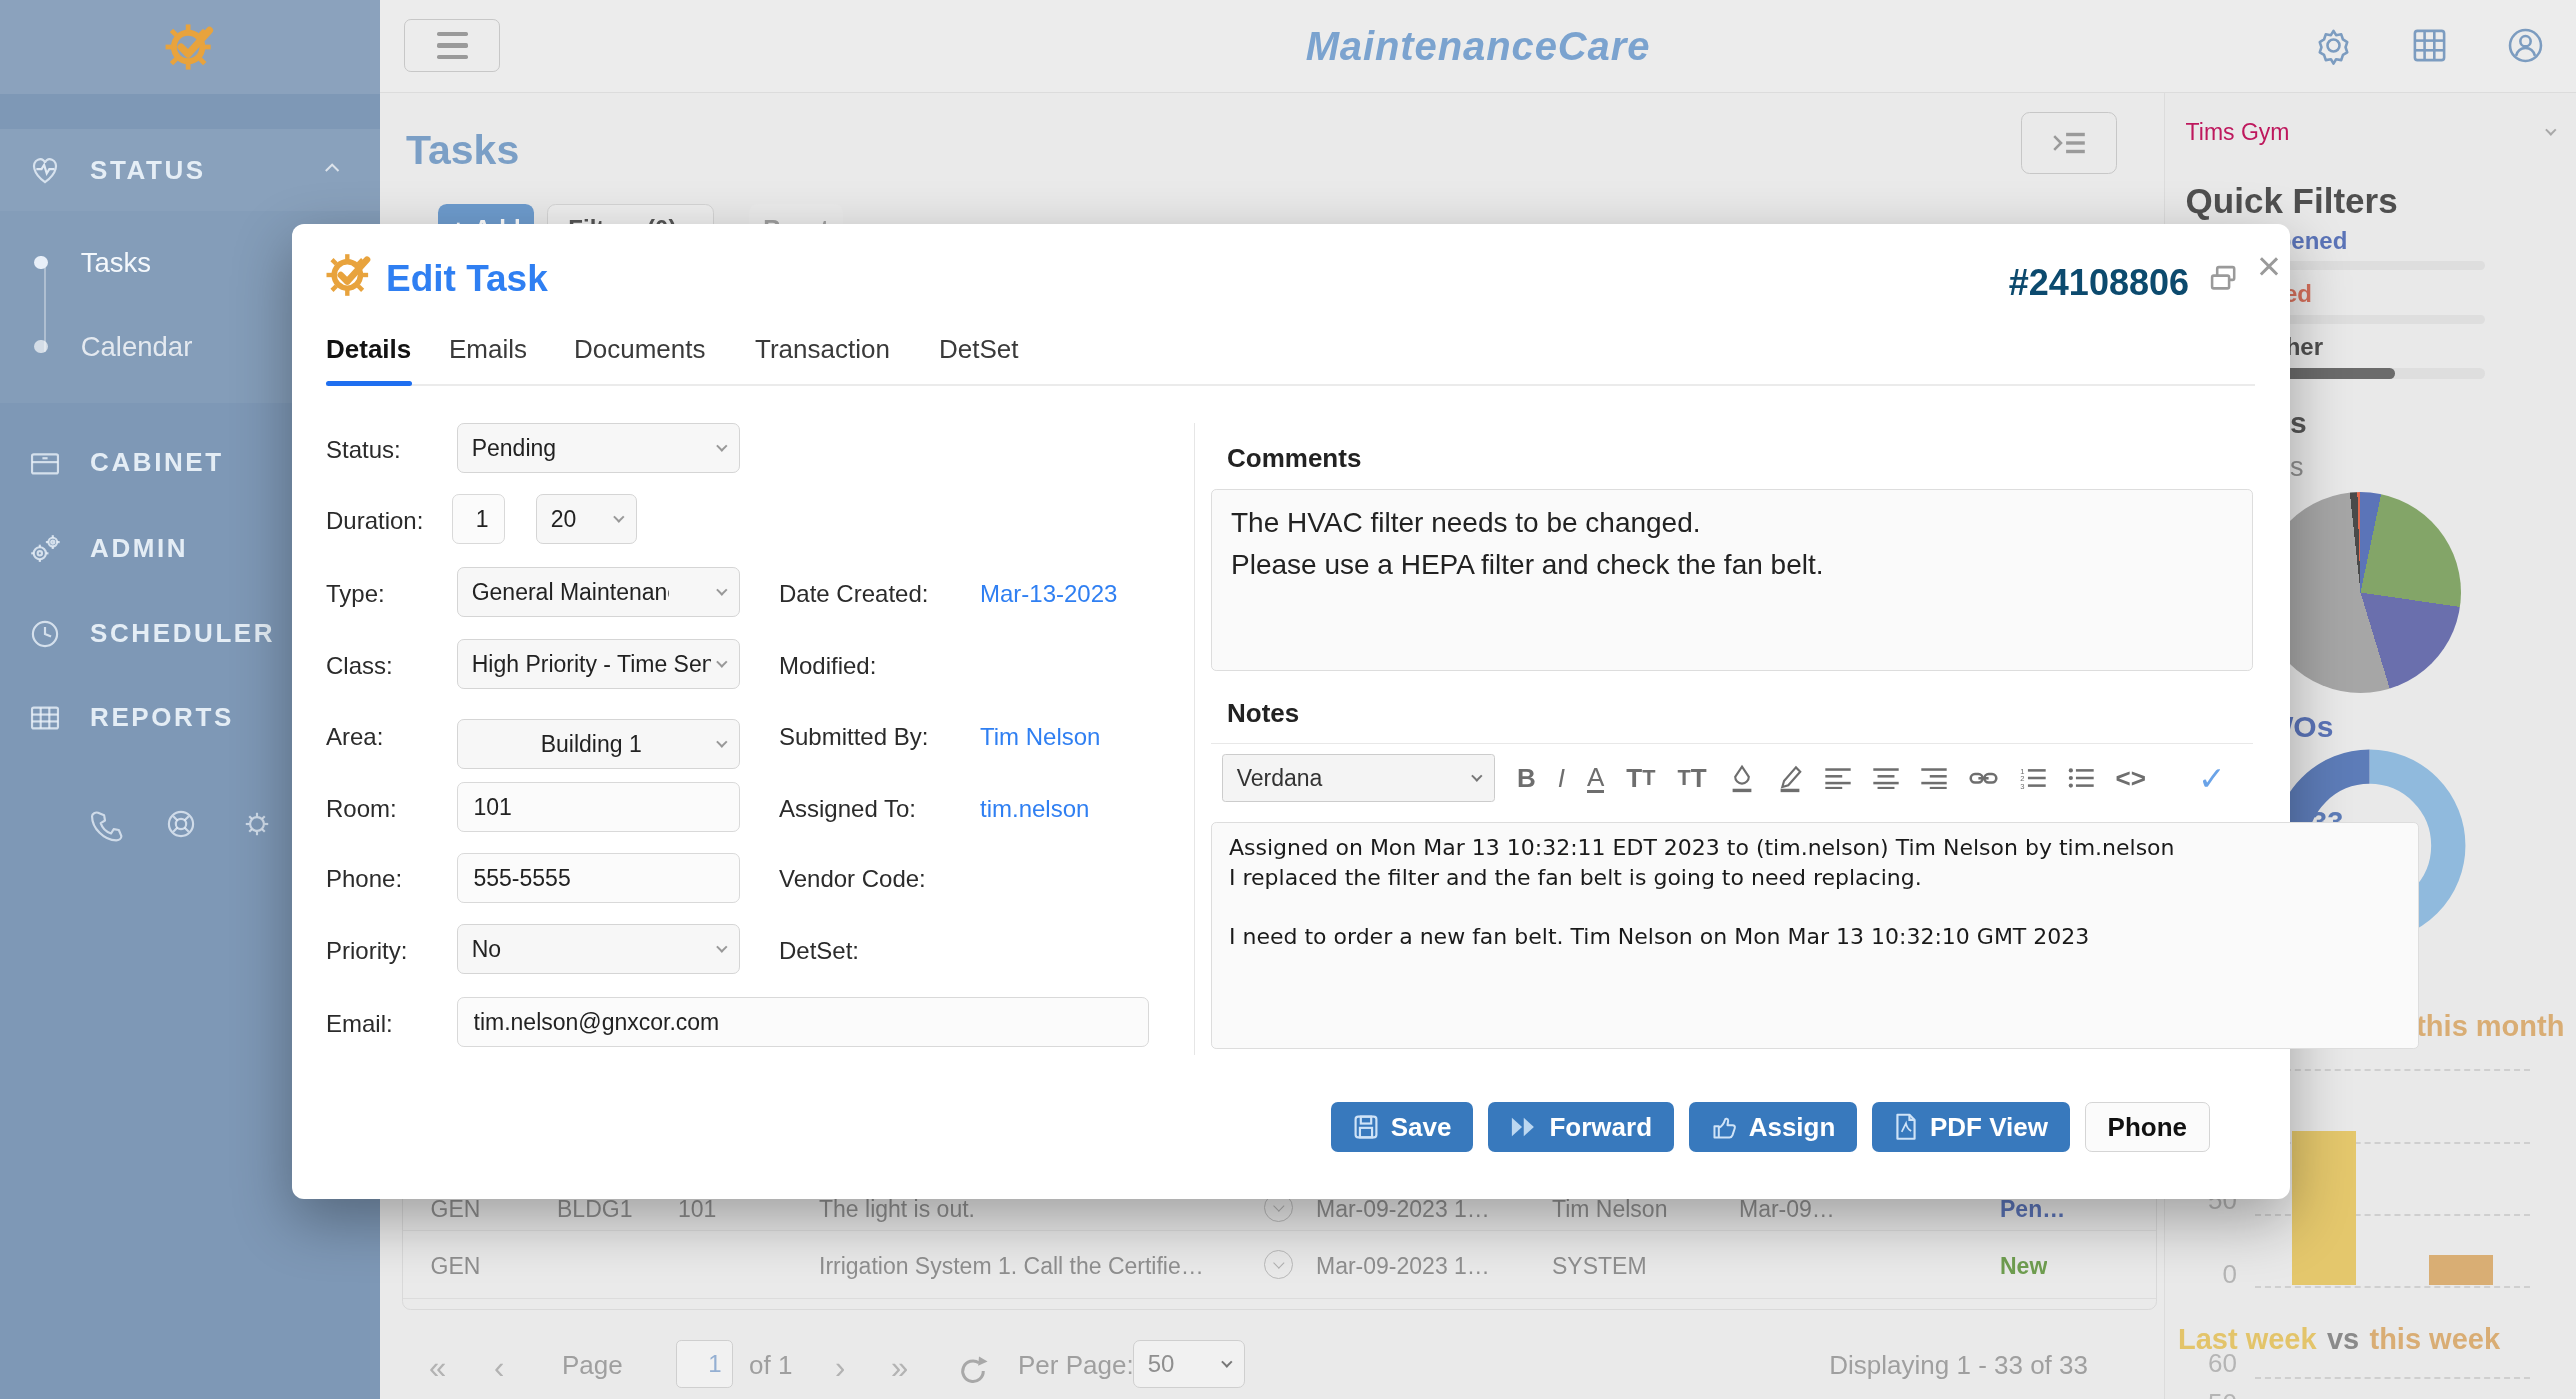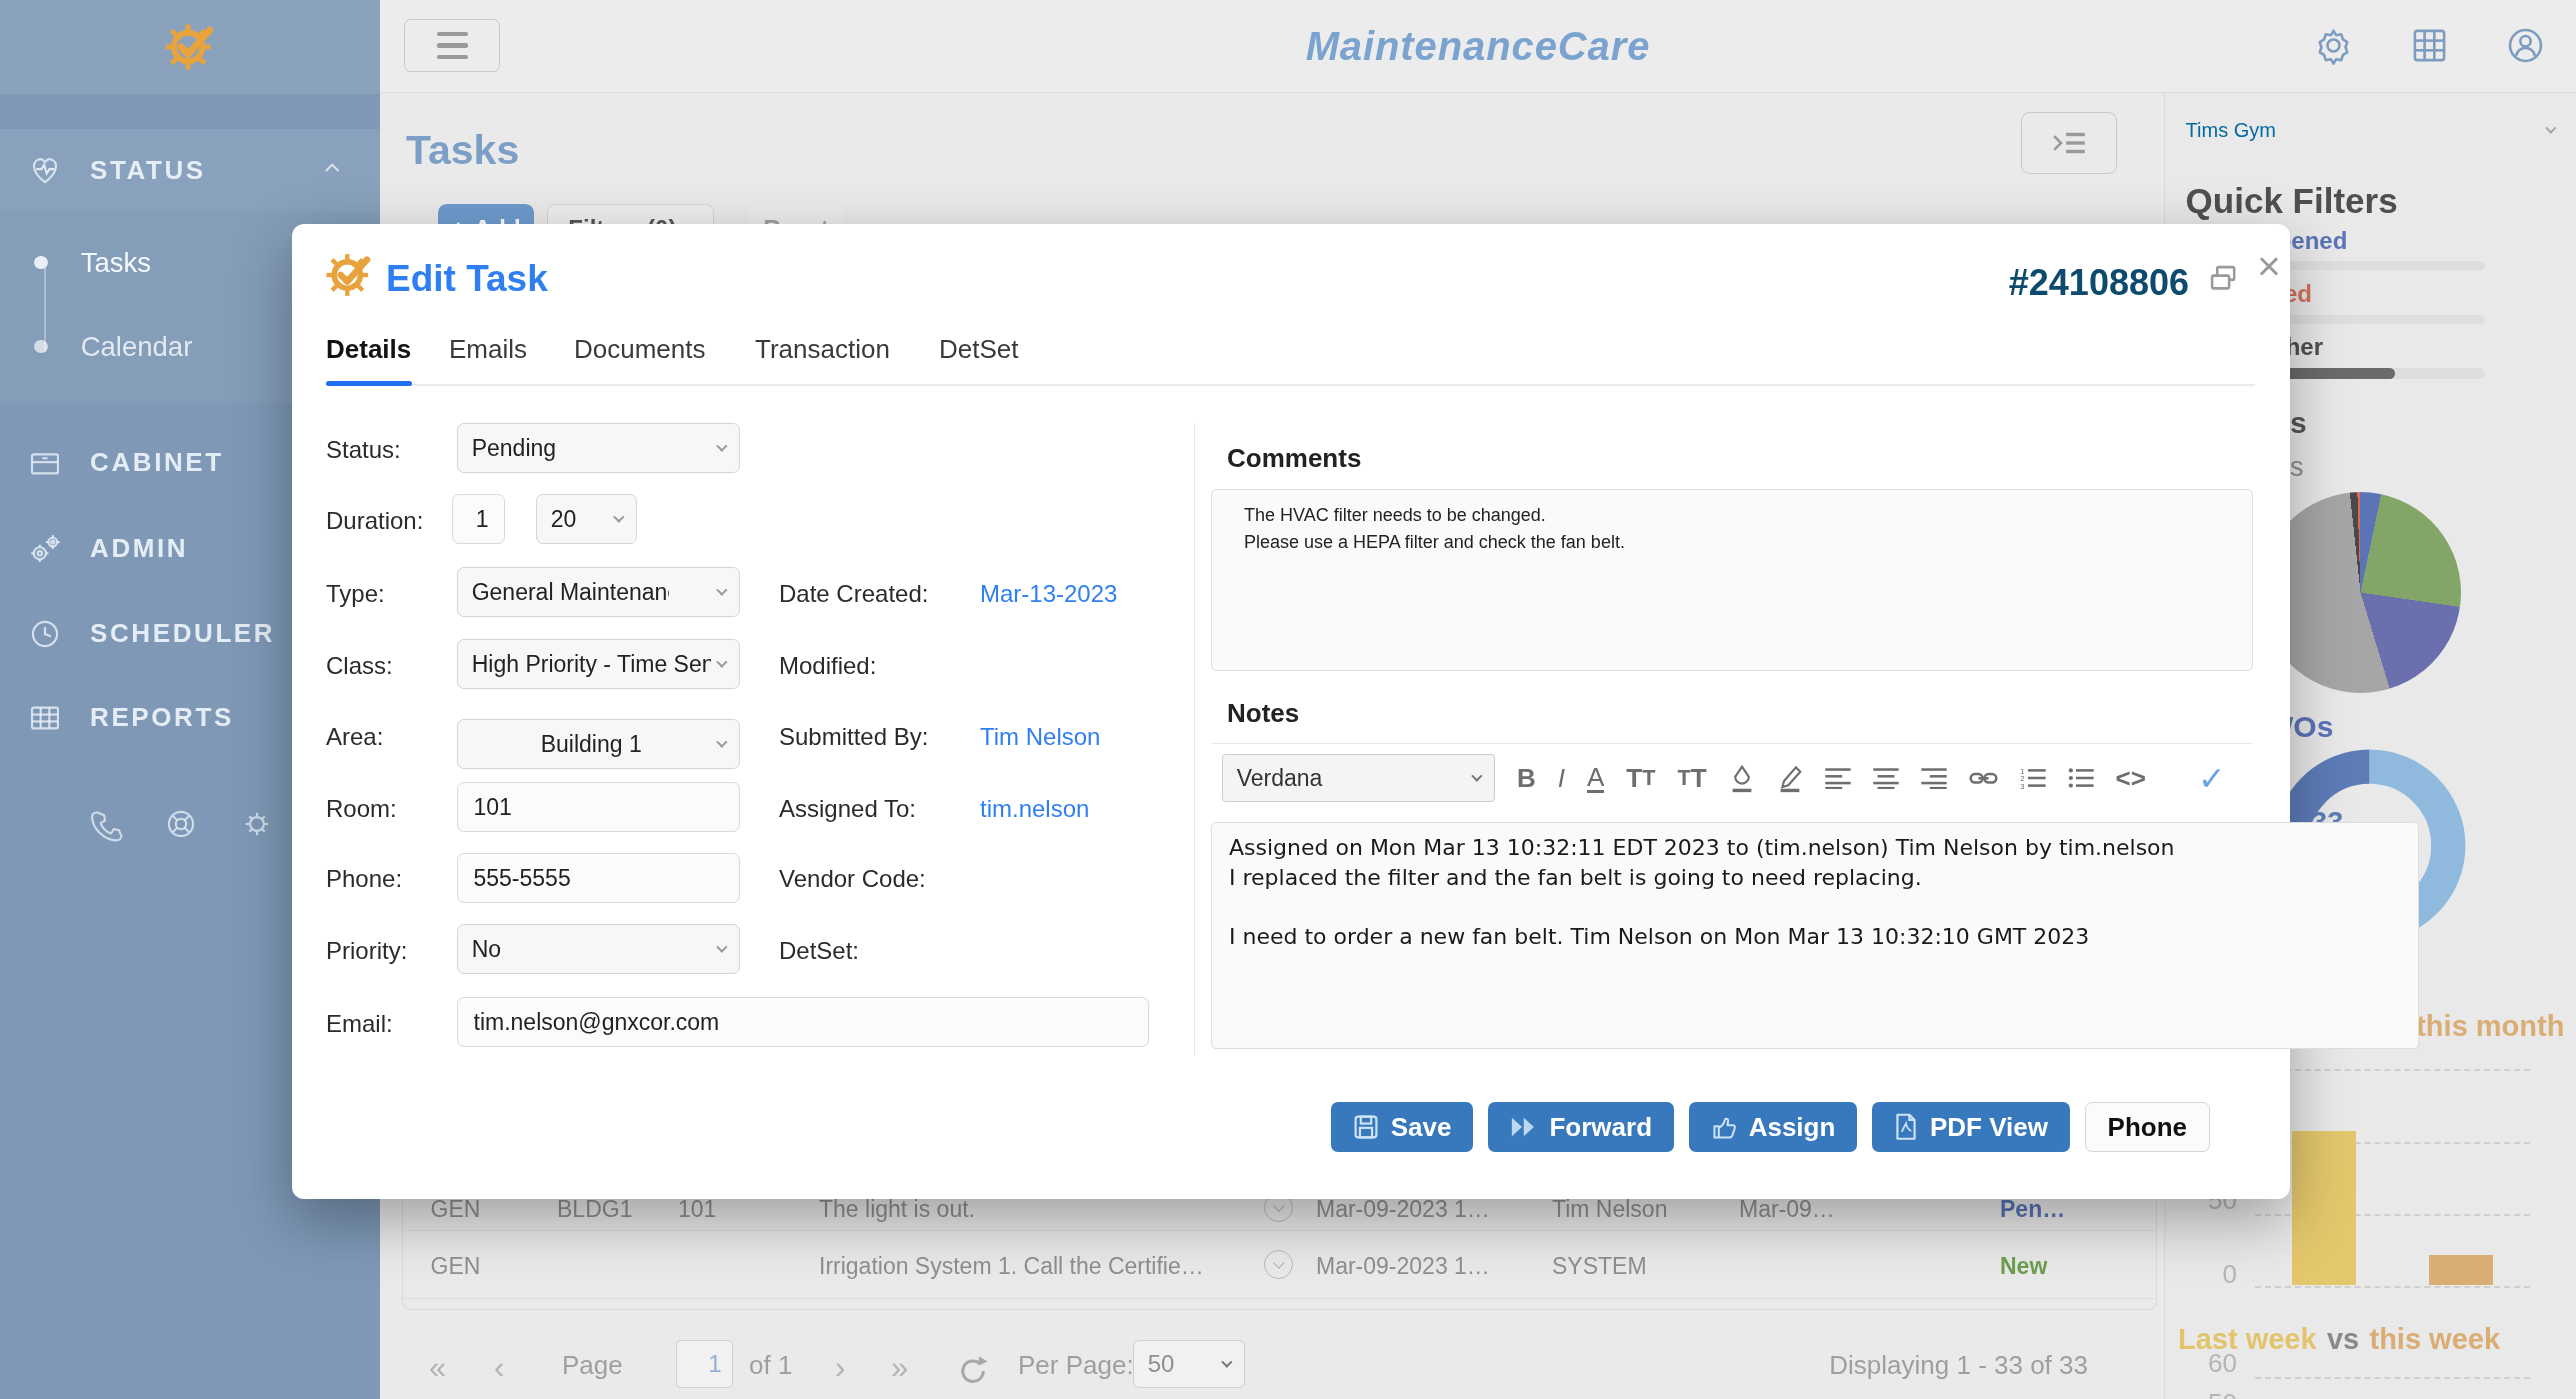--- a/index.html
+++ b/index.html
@@ -60,21 +60,21 @@
   .pagi { position:absolute; color:#9f9f9f; font-size:26px; top:1350px; }
   .pg-ic { font-size:31px; color:#b3b3b3; cursor:pointer; }
   .page-input { position:absolute; left:676px; top:1340px; width:57px; height:48px; background:#f1f1f1; border:0.9px solid #cfcfcf;
                 border-radius:5.2px; text-align:right; padding-right:10.3px; font-size:24px; color:#94afd2; }
   .pp-select { position:absolute; left:1133px; top:1340px; width:112px; height:48px; background:#f1f1f1; border:0.9px solid #cfcfcf;
                border-radius:6.9px; display:flex; align-items:center; justify-content:space-between; padding:0 13.7px; font-size:24px; color:#8f8f8f; cursor:pointer;}
 
   
   .rpanel { position:absolute; left:2164px; top:93px; width:412px; height:1307px; background:#e9e9e9; border-left:0.9px solid #dcdcdc; }
   .facility { position:absolute; left:20.6px; top:26px; width:369px; display:flex; justify-content:space-between; align-items:center;
-              font-size:20px; color:#0369a1; cursor:pointer; }
+              font-size:23px; color:#be185d; cursor:pointer; }
   .facility .chev-sm { border-color:#a8a8a8; }
   .qf-title { position:absolute; left:20.6px; top:88px; font-size:35px; font-weight:bold; color:#4f4f4f; }
   .qf-label { position:absolute; font-size:24px; font-weight:bold; white-space:nowrap; cursor:pointer; }
   .qf-track { position:absolute; left:21.5px; width:298px; height:9.4px; background:#dedede; border-radius:5.2px; }
   .qf-fill { height:100%; background:#6b6b6b; border-radius:5.2px; width:0; }
   .days-label { position:absolute; left:70px; top:313px; font-size:30px; font-weight:bold; color:#565656; }
   .stats-label { position:absolute; left:77px; top:359px; font-size:27px; color:#8f8f8f; }
   .pie { position:absolute; left:95px; top:399px; width:201px; height:201px; border-radius:50%; }
   .wos-label { position:absolute; left:100px; top:617px; font-size:30px; font-weight:bold; color:#5b74b8; }
   .donut-svg { position:absolute; left:106px; top:654px; }
@@ -103,21 +103,21 @@
   .fselect { position:absolute; left:165px; width:283px; height:50px; background:#f7f7f7; border:0.9px solid #d5d5d5; border-radius:6.9px;
              display:flex; align-items:center; justify-content:space-between; padding:0 13.7px; font-size:23px; color:#222; cursor:pointer; }
   .fselect .txt { overflow:hidden; white-space:nowrap; flex:1; }
   .fselect .chev-sm { flex:0 0 auto; margin-left:6.9px; border-color:#999; }
   .finput { position:absolute; left:165px; width:283px; height:50px; background:#fbfbfb; border:0.9px solid #d9d9d9; border-radius:6.9px;
             padding:0 15.5px; font-size:23px; color:#222; font-family:"Liberation Sans",sans-serif; }
   .vdivider { position:absolute; left:902px; top:199px; width:0.9px; height:632px; background:#e6e6e6; }
 
   .c-title { position:absolute; left:935px; font-size:26px; font-weight:bold; color:#222; }
   .c-box { position:absolute; left:919px; width:1042px; border:0.9px solid #ddd; border-radius:5.2px; background:#fafafa;
-           padding:12px 32px; font-size:18px; color:#222; white-space:pre-wrap; line-height:1.5; }
+           padding:12px 19px; font-size:28px; color:#222; white-space:pre-wrap; line-height:1.5; }
   .hline { position:absolute; left:919px; top:519px; width:1042px; height:0.9px; background:#e8e8e8; }
   .toolbar { position:absolute; left:930px; top:528px; width:1031px; height:52px; display:flex; align-items:center; }
   .font-select { width:273px; height:48px; background:#f4f4f4; border:0.9px solid #ccc; border-radius:3.4px; display:flex;
                  align-items:center; justify-content:space-between; padding:0 13.7px; font-size:23px; color:#333; cursor:pointer; }
   .ticon { margin-left:22px; color:#6e6e6e; font-size:26px; cursor:pointer; display:flex; align-items:center; }
   .ticon b, .ticon i, .ticon u { font-size:26px; }
   .u-ic { border-bottom:3.4px solid #6e6e6e; line-height:1; text-decoration:none; }
   .notes-box { position:absolute; left:919px; top:598px; width:1208px; height:227px; border:0.9px solid #ddd; border-radius:5.2px;
                background:#fafafa; padding:10.3px 17px; font-family:"DejaVu Sans",sans-serif; font-size:22px; color:#1a1a1a;
                white-space:pre-wrap; line-height:1.35; overflow:hidden; }

